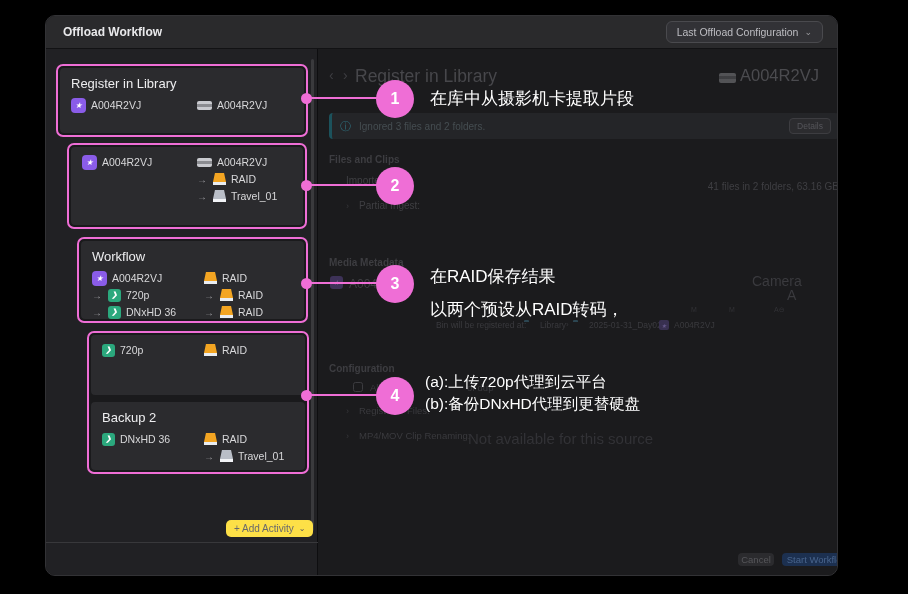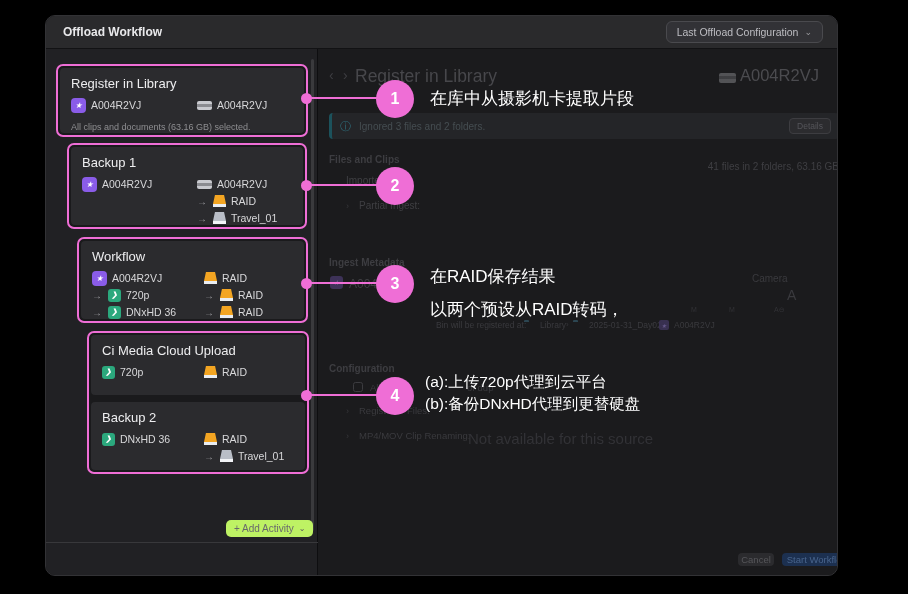--- a/index.html
+++ b/index.html
@@ -8,21 +8,21 @@
   .abs{position:absolute;}
   .window{position:absolute;left:45px;top:15px;width:793px;height:561px;background:#1c1c1e;border-radius:10px;overflow:hidden;border:1px solid #323235;}
   .titlebar{position:absolute;left:0;top:0;width:100%;height:33px;background:#2a2a2c;border-bottom:1px solid #121214;display:flex;align-items:center;justify-content:space-between;padding:0 14px 0 17px;}
   .tb-title{font-size:12px;font-weight:700;color:#e9e9eb;}
   .preset-pill{background:#323236;border:1px solid #4a4a4e;border-radius:6px;color:#bdbdc2;font-size:10.5px;padding:4px 10px;display:flex;gap:6px;align-items:center;cursor:default;}
   .preset-pill .pv{font-size:9px;color:#9a9a9e;}
   
   .sidebar{position:absolute;left:0;top:33px;width:272px;height:528px;background:#212124;border-right:1px solid #0e0e10;}
   .sb-divider{position:absolute;left:0;top:493px;width:272px;height:1px;background:#38383b;}
   .sb-scroll{position:absolute;left:265px;top:10px;width:3px;height:472px;background:#3a3a3d;border-radius:2px;}
-  .addbtn{position:absolute;left:180px;top:471px;background:#bef264;border:none;border-radius:5px;color:#68686c;font-size:10px;padding:3px 8px;display:flex;align-items:center;gap:5px;}
+  .addbtn{position:absolute;left:180px;top:471px;background:#fde047;border:none;border-radius:5px;color:#68686c;font-size:10px;padding:3px 8px;display:flex;align-items:center;gap:5px;}
   .addbtn .pv{font-size:8px;color:#58585c;}
   
   .wfbox{position:absolute;border:2px solid #ef6ed6;border-radius:7px;padding:2px;background:#1a1a1c;}
   .card{background:#2b2b2e;border-radius:4px;padding:8px 11px;}
   .card-title{font-size:13px;color:#ededef;font-weight:500;margin-bottom:7px;}
   .cols{display:flex;}
   .col{display:flex;flex-direction:column;gap:3px;}
   .col.left{width:var(--lw,115px);flex:none;}
   .row{display:flex;align-items:center;gap:5px;height:14px;}
   .lbl{font-size:10.5px;color:#d8d8da;}
@@ -89,30 +89,30 @@
       <span class="abs d-reel" style="left:422px;top:17px;">A004R2VJ</span>
 
       <div class="abs banner" style="left:11px;top:64px;width:510px;height:26px;">
         <span class="binfo">ⓘ</span>
         <span class="itxt">Ignored 3 files and 2 folders.</span>
         <button class="dbtn">Details</button>
       </div>
 
       <span class="abs d-h" style="left:11px;top:105px;">Files and Clips</span>
       <span class="abs d-t" style="left:28px;top:126px;">Imported</span>
-      <span class="abs d-t" style="left:368px;top:112px;width:153px;text-align:right;">41 files in 2 folders, 63.16 GB</span>
+      <span class="abs d-t" style="left:368px;top:132px;width:153px;text-align:right;">41 files in 2 folders, 63.16 GB</span>
       <span class="abs d-ch" style="left:28px;top:152px;">›</span>
       <span class="abs d-t" style="left:41px;top:151px;">Partial Ingest:</span>
 
-      <span class="abs d-h" style="left:11px;top:208px;">Ingest Metadata</span>
+      <span class="abs d-h" style="left:11px;top:208px;">Media Metadata</span>
       <span class="abs chip-star-dim" style="left:12px;top:227px;">
           <i>★</i>
         </span>
       <span class="abs d-t" style="left:31px;top:228px;font-size:12px;">A004R2VJ</span>
-      <span class="abs d-t2" style="left:434px;top:224px;font-size:10px;">Camera</span>
+      <span class="abs d-t2" style="left:434px;top:224px;font-size:14px;">Camera</span>
       <span class="abs d-t2" style="left:469px;top:238px;font-size:14px;">A</span>
       <span class="abs d-v" style="left:373px;top:257px;font-size:7px;">M</span>
       <span class="abs d-v" style="left:411px;top:257px;font-size:7px;">M</span>
       <span class="abs d-v" style="left:456px;top:257px;font-size:7px;">A⊖</span>
 
       <span class="abs d-t2" style="left:118px;top:271px;font-size:8.5px;">Bin will be registered at:</span>
       <span class="abs folder" style="left:206px;top:273px;"></span>
       <span class="abs d-t2" style="left:222px;top:271px;font-size:8.5px;">Library</span>
       <span class="abs d-ch" style="left:248px;top:271px;font-size:8px;">›</span>
       <span class="abs folder" style="left:255px;top:273px;"></span>
@@ -158,27 +158,25 @@
                 <span class="lbl">A004R2VJ</span>
               </div>
             </div>
             <div class="col">
               <div class="row">
                 <span class="chip-card"></span>
                 <span class="lbl">A004R2VJ</span>
               </div>
             </div>
           </div>
-          <div class="card-note">All clips and documents (63.16 GB) selected.</div>
         </div>
       </div>
 
       <div class="wfbox" style="left:21px;top:94px;width:240px;height:86px;">
         <div class="card" style="height:100%;">
-          <div class="card-title">Backup 1</div>
           <div class="cols">
             <div class="col left">
               <div class="row">
                 <span class="chip-star">
                     <i>★</i>
                   </span>
                 <span class="lbl">A004R2VJ</span>
               </div>
             </div>
             <div class="col">
@@ -242,21 +240,20 @@
                 <span class="drive drive-orange"></span>
                 <span class="lbl">RAID</span>
               </div>
             </div>
           </div>
         </div>
       </div>
 
       <div class="wfbox" style="left:41px;top:282px;width:222px;height:143px;">
         <div class="card" style="height:60px;">
-          <div class="card-title">Ci Media Cloud Upload</div>
           <div class="cols">
             <div class="col left" style="--lw:102px;">
               <div class="row">
                 <span class="chip-play">
                     <i>❯</i>
                   </span>
                 <span class="lbl">720p</span>
               </div>
             </div>
             <div class="col">

